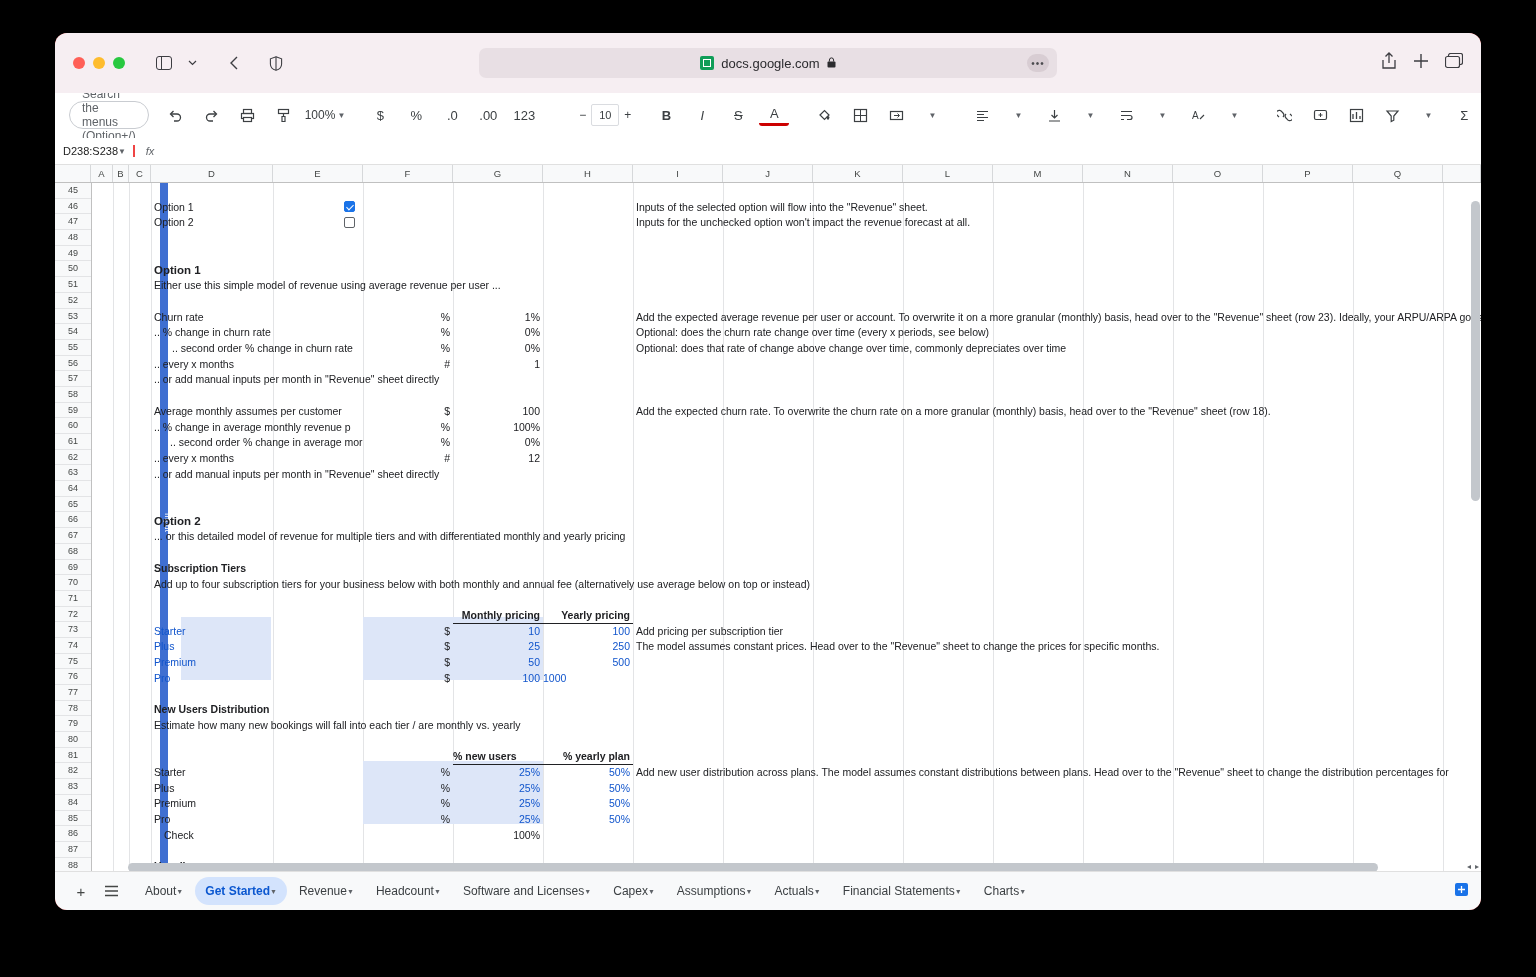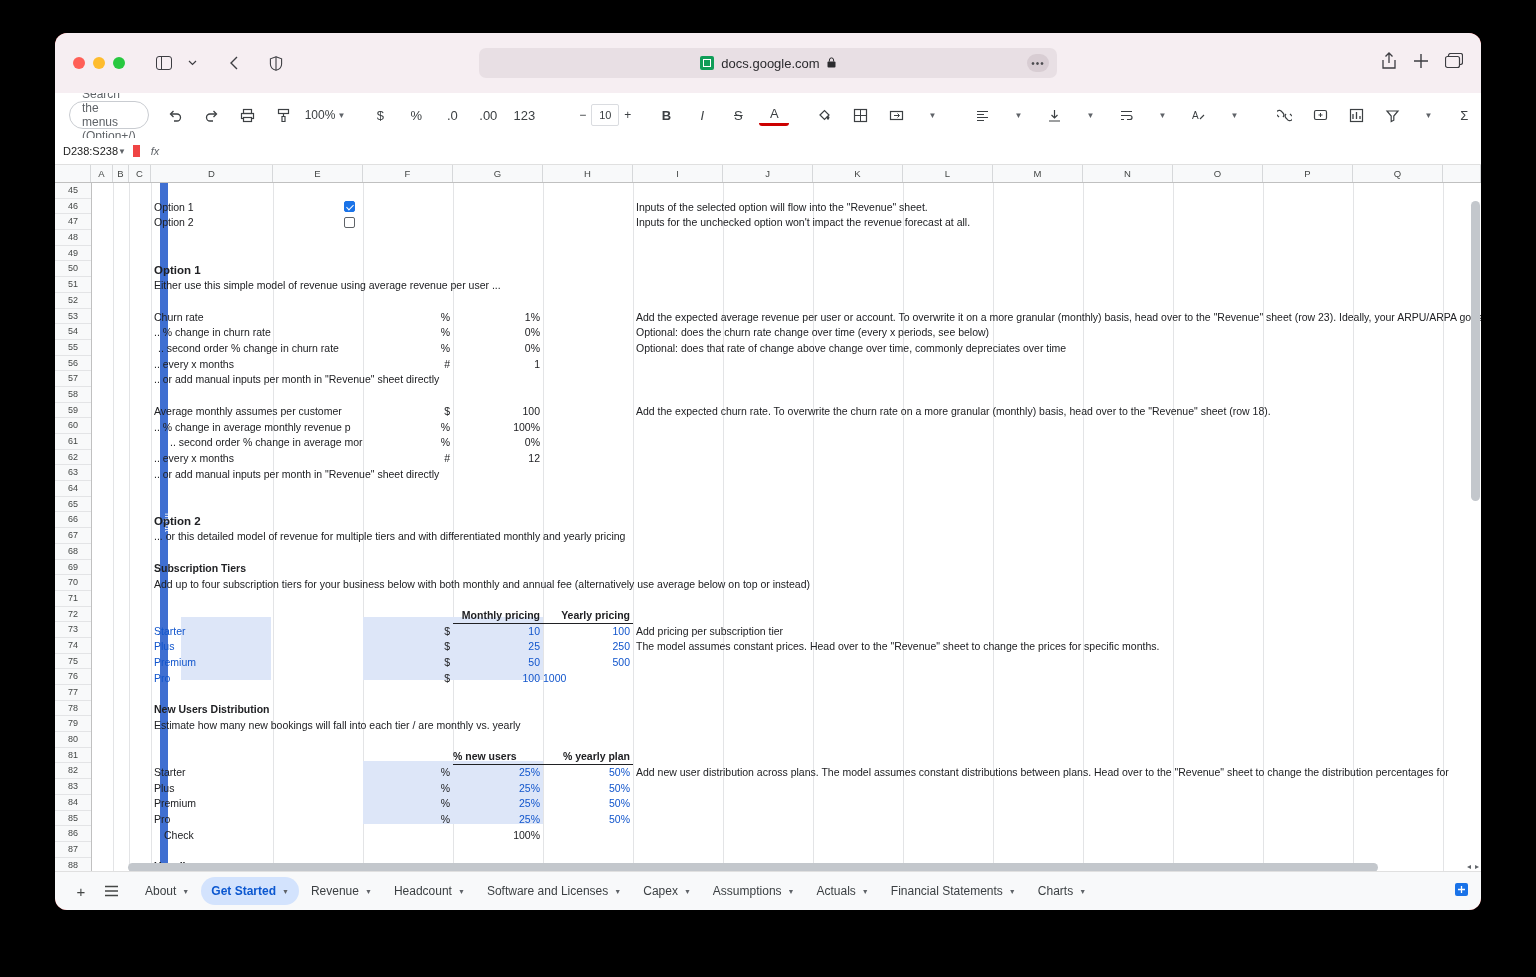--- a/index.html
+++ b/index.html
@@ -156,21 +156,21 @@
   }
   .namebox {
     width: 78px;
     display: flex;
     align-items: center;
     justify-content: space-between;
     padding: 0 8px;
     box-sizing: border-box;
     color: #222;
   }
-  .fx { width: 30px; text-align: center; color: #5f6368; font-style: italic; border-left: 7px solid #ef4444; }
+  .fx { width: 30px; text-align: center; color: #5f6368; font-style: italic; border-left: 2px solid #ef4444; }
   .formula-input { flex: 1; padding-left: 6px; color: #222; }
 
   
   .gridwrap {
     flex: 1 1 auto;
     position: relative;
     overflow: hidden;
     background: #fff;
   }
   .colheader {
@@ -300,21 +300,20 @@
     display: flex;
     align-items: center;
     padding: 0 12px;
     gap: 2px;
     font-size: 12px;
     color: #3c4043;
   }
   .tab {
     display: flex;
     align-items: center;
-    gap: 6px;
     padding: 7px 10px;
     border-radius: 14px;
     white-space: nowrap;
   }
   .tab.active {
     background: #d3e3fd;
     color: #0b57d0;
     font-weight: bold;
   }
   .tab .tcaret { font-size: 7px; color: #5f6368; }
@@ -652,21 +651,21 @@
               <div class="cell head" style="top: 80.5px; left: 62px;">Option 1</div>
               <div class="cell" style="top: 96.2px; left: 62px;">Either use this simple model of revenue using average revenue per user ...</div>
               <div class="cell" style="top: 127.6px; left: 62px;">Churn rate</div>
               <div class="cell" style="top: 127.6px; left: 271px; width: 90px; text-align: right; padding-right: 3px; box-sizing: border-box;">%</div>
               <div class="cell" style="top: 127.6px; left: 361px; width: 90px; text-align: right; padding-right: 3px; box-sizing: border-box;">1%</div>
               <div class="cell" style="top: 127.6px; left: 544px;">Add the expected average revenue per user or account. To overwrite it on a more granular (monthly) basis, head over to the "Revenue" sheet (row 23). Ideally, your ARPU/ARPA goes up over time t</div>
               <div class="cell" style="top: 143.3px; left: 62px;">.. % change in churn rate</div>
               <div class="cell" style="top: 143.3px; left: 271px; width: 90px; text-align: right; padding-right: 3px; box-sizing: border-box;">%</div>
               <div class="cell" style="top: 143.3px; left: 361px; width: 90px; text-align: right; padding-right: 3px; box-sizing: border-box;">0%</div>
               <div class="cell" style="top: 143.3px; left: 544px;">Optional: does the churn rate change over time (every x periods, see below)</div>
-              <div class="cell" style="top: 159px; left: 66px;">.. second order % change in churn rate</div>
+              <div class="cell" style="top: 159px; left: 80px;">.. second order % change in churn rate</div>
               <div class="cell" style="top: 159px; left: 271px; width: 90px; text-align: right; padding-right: 3px; box-sizing: border-box;">%</div>
               <div class="cell" style="top: 159px; left: 361px; width: 90px; text-align: right; padding-right: 3px; box-sizing: border-box;">0%</div>
               <div class="cell" style="top: 159px; left: 544px;">Optional: does that rate of change above change over time, commonly depreciates over time</div>
               <div class="cell" style="top: 174.7px; left: 62px;">.. every x months</div>
               <div class="cell" style="top: 174.7px; left: 271px; width: 90px; text-align: right; padding-right: 3px; box-sizing: border-box;">#</div>
               <div class="cell" style="top: 174.7px; left: 361px; width: 90px; text-align: right; padding-right: 3px; box-sizing: border-box;">1</div>
               <div class="cell" style="top: 190.4px; left: 62px;">.. or add manual inputs per month in "Revenue" sheet directly</div>
               <div class="cell" style="top: 221.8px; left: 62px;">Average monthly assumes per customer</div>
               <div class="cell" style="top: 221.8px; left: 271px; width: 90px; text-align: right; padding-right: 3px; box-sizing: border-box;">$</div>
               <div class="cell" style="top: 221.8px; left: 361px; width: 90px; text-align: right; padding-right: 3px; box-sizing: border-box;">100</div>

